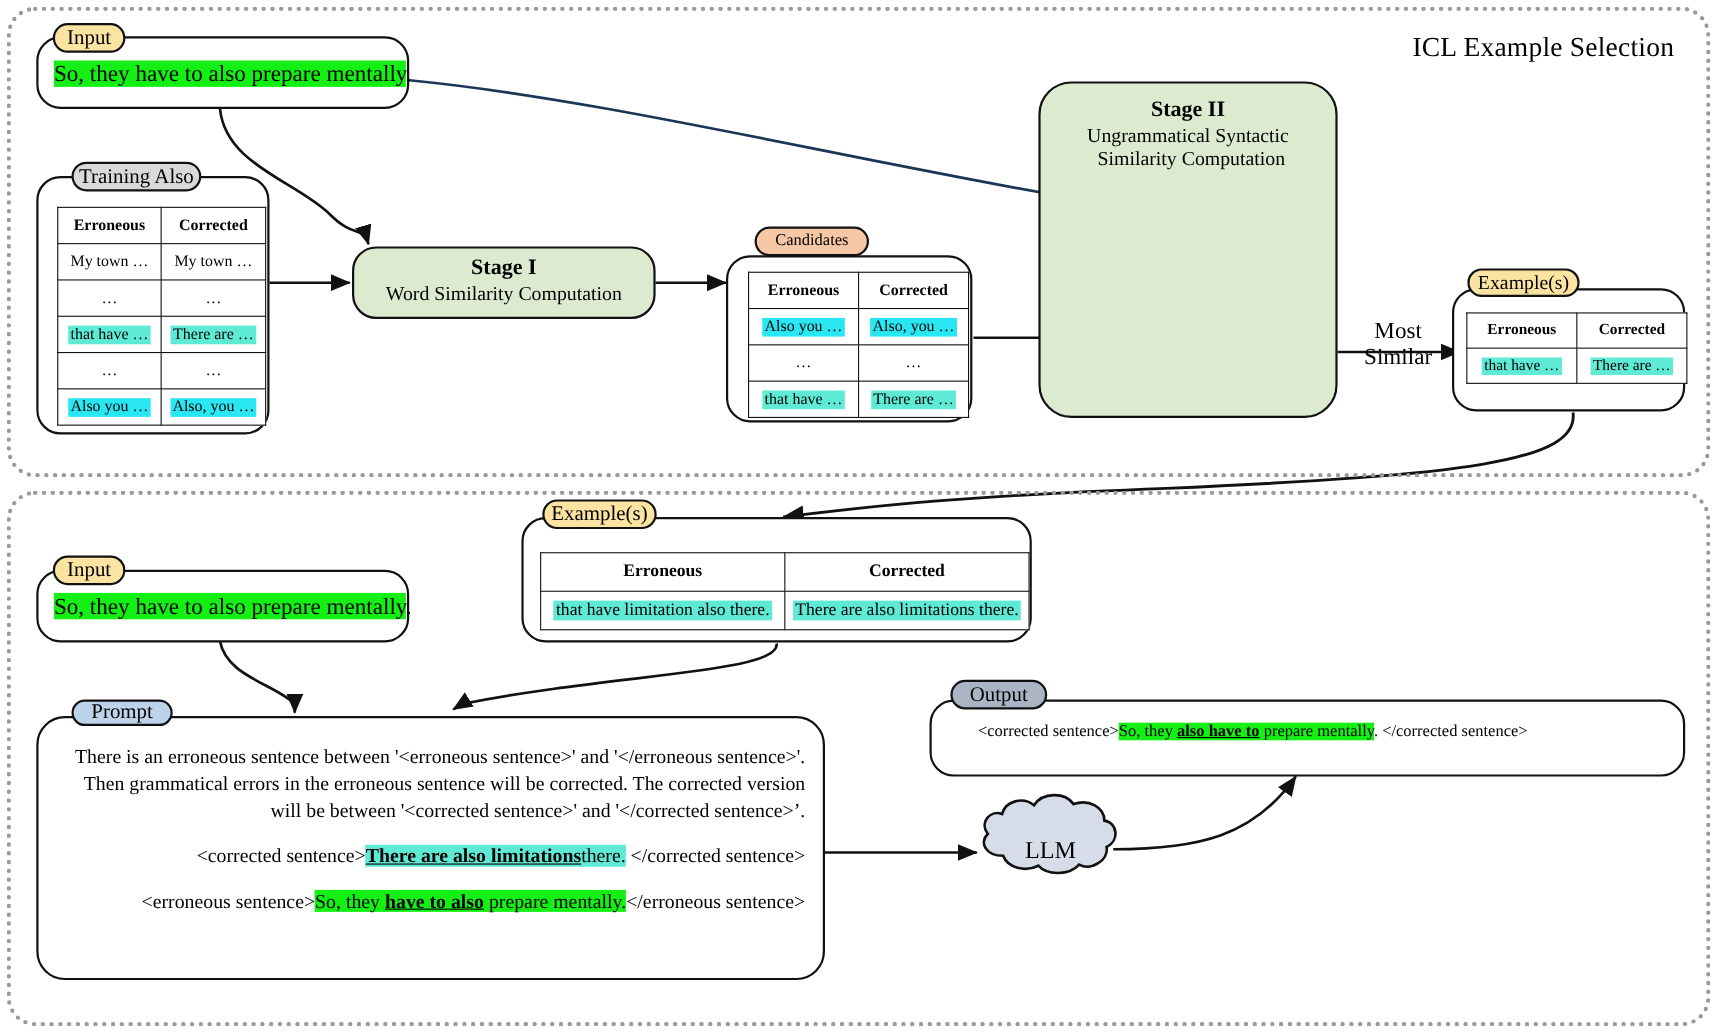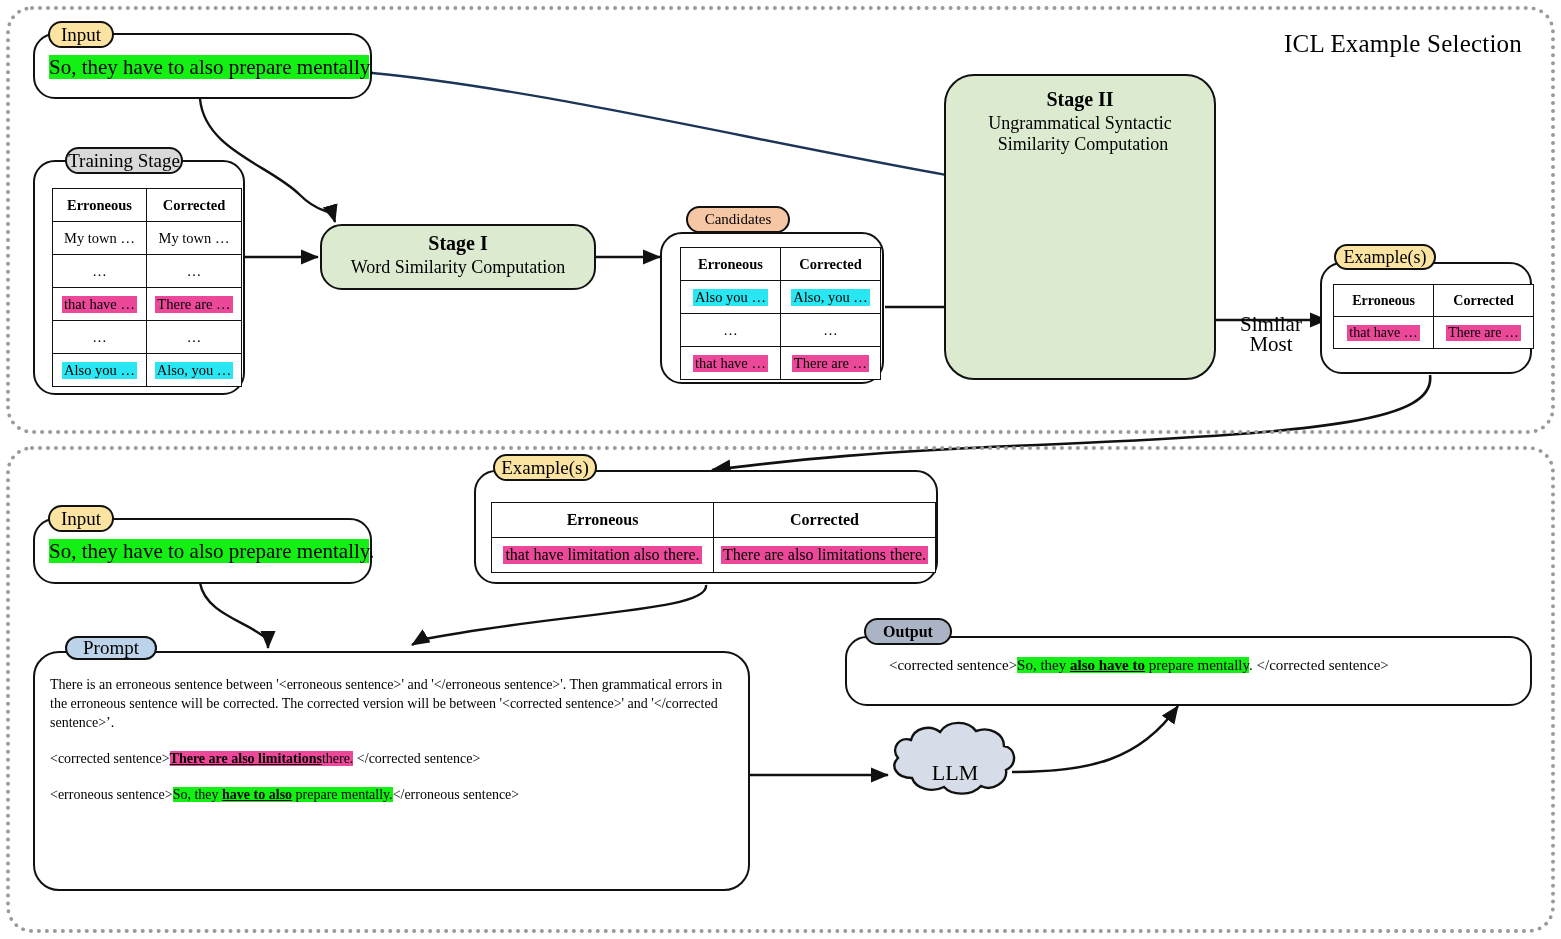--- a/index.html
+++ b/index.html
@@ -22,34 +22,34 @@
   .pill.peach{background:#f6c7a4;}
   .pill.blue{background:#bcd3ea;}
   .pill.slate{background:#aab4c4;}
 
   
   table.t{position:absolute;border-collapse:collapse;background:#fff;table-layout:fixed;}
   table.t td,table.t th{border:1.6px solid #111;text-align:center;padding:2px 3px;
         font-family:"Liberation Serif",serif;}
   table.t th{font-weight:bold;}
   .cellwrap{display:inline-block;padding:0 2px;}
-  .hl-y{background:#ec4899;}
+  .hl-y{background:#5eead4;}
   .hl-c{background:#28e6f2;}
   .hl-g{background:#14f014;}
 
   
   .txt{position:absolute;white-space:nowrap;}
   .ctr{position:absolute;text-align:center;}
 
   
   .stage-t1{font-weight:bold;font-size:20px;text-align:center;}
   .stage-t2{font-size:18px;text-align:center;line-height:1.15;}
 
   
-  .prompt-body{position:absolute;font-size:14px;line-height:1.35;}
+  .prompt-body{position:absolute;font-size:18px;line-height:1.35;text-align:right;}
   .prompt-body p{margin:0;}
   .gap{height:17px;}
   b.u{font-weight:bold;text-decoration:underline;}
 
   svg.lay{position:absolute;left:0;top:0;width:1561px;height:939px;overflow:visible;pointer-events:none;}
 </style>
 </head>
 <body>
 
 <div id="canvas">
@@ -177,21 +177,21 @@
   <div class="rbox" style="left:33px;top:33px;width:339px;height:66px;"></div>
   <div class="pill amber" style="left:48px;top:21px;width:66px;height:27px;font-size:19px;">
     <span>Input</span>
   </div>
   <div class="txt" style="left:49px;top:55px;font-size:21px;">
     <span class="hl-g">So, they have to also prepare mentally</span><span>.</span>
   </div>
 
   <div class="rbox" style="left:33px;top:160px;width:212px;height:235px;"></div>
   <div class="pill grey" style="left:65px;top:147px;width:118px;height:27px;font-size:19px;">
-    <span>Training Stage</span>
+    <span>Training Also</span>
   </div>
   <table class="t" style="left:52px;top:188px;width:175px;font-size:14.5px;">
     <tbody>
         <tr>
       <th style="width:87px;height:28px;">Erroneous</th>
       <th style="width:88px;height:28px;">Corrected</th>
     </tr>
     <tr>
       <td style="height:28px;"><span class="cellwrap">My town …</span></td>
       <td style="height:28px;"><span class="cellwrap">My town …</span></td>
@@ -242,21 +242,21 @@
       <td style="height:28px;"><span class="cellwrap hl-y">There are …</span></td>
     </tr>
   </tbody>
     </table>
 
   <div class="rbox green" style="left:944px;top:74px;width:272px;height:306px;border-radius:30px;"></div>
   <div class="ctr stage-t1" style="left:944px;top:88px;width:272px;">Stage II</div>
   <div class="ctr stage-t2" style="left:944px;top:113px;width:272px;">Ungrammatical Syntactic</div>
   <div class="ctr stage-t2" style="left:944px;top:134px;width:278px;">Similarity Computation</div>
 
-  <div class="ctr" style="left:1216px;top:288px;width:110px;font-size:21px;margin-top:44px;">Most</div>
+  <div class="ctr" style="left:1216px;top:288px;width:110px;font-size:21px;">Most</div>
   <div class="ctr" style="left:1216px;top:312px;width:110px;font-size:21px;">Similar</div>
 
   <div class="rbox" style="left:1320px;top:262px;width:212px;height:112px;"></div>
   <div class="pill amber" style="left:1334px;top:244px;width:102px;height:26px;font-size:18px;">
     <span>Example(s)</span>
   </div>
   <table class="t" style="left:1333px;top:284px;width:186px;font-size:14px;">
     <tbody>
         <tr>
       <th style="width:93px;height:27px;">Erroneous</th>
@@ -309,20 +309,20 @@
     </p>
     <div class="gap"></div>
     <p style="white-space:nowrap;">
       <span>&lt;erroneous sentence&gt;</span><span class="hl-g"><span>So, they </span><b class="u">have to also</b><span> prepare mentally.</span></span><span>&lt;/erroneous sentence&gt;</span>
     </p>
   </div>
 
   <div class="ctr" style="left:900px;top:760px;width:110px;font-size:22px;">LLM</div>
 
   <div class="rbox" style="left:845px;top:636px;width:687px;height:70px;"></div>
-  <div class="pill slate" style="left:864px;top:618px;width:88px;height:27px;font-size:16px;font-weight:bold;">
+  <div class="pill slate" style="left:864px;top:618px;width:88px;height:27px;font-size:19px;">
     <span>Output</span>
   </div>
   <div class="txt" style="left:861px;top:657px;font-size:15px;margin-left:28px;">
     <span>&lt;corrected sentence&gt;</span><span class="hl-g"><span>So, they </span><b class="u">also have to</b><span> prepare mentally</span></span><span>.</span> <span>&lt;/corrected sentence&gt;</span>
   </div>
 
 </div>
 
 </body></html>

